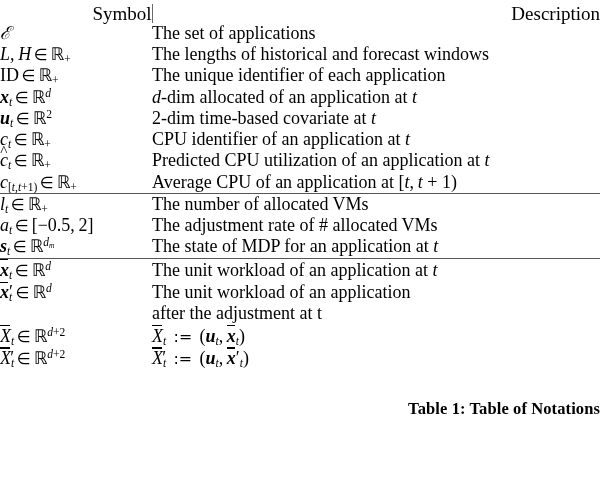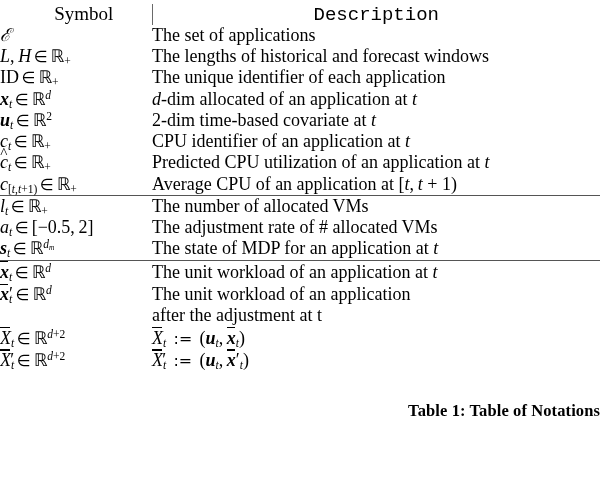--- a/index.html
+++ b/index.html
@@ -36,29 +36,28 @@
   .notation-table th {
     padding: 0;
     vertical-align: baseline;
     border: 0;
   }
 
   
   .hdr-cell {
     font-size: 19px;
     font-weight: normal;
-    text-align: center;
+    text-align: right;
     line-height: 1.0;
     padding: 2px 0 7px 0;
     border-bottom: 1.6px solid #555555;
   }
   .hdr-cell.sym { padding-left: 16px; }
   .hdr-cell.desc {
     border-left: 1.3px solid #6a6a6a;
-    font-family: Liberation Mono, monospace;
   }
 
   
   .sym-cell {
     padding: 3px 0 3px 16px;
     font-size: 18px;
     line-height: 1.18;
     white-space: nowrap;
   }
   .desc-cell {

